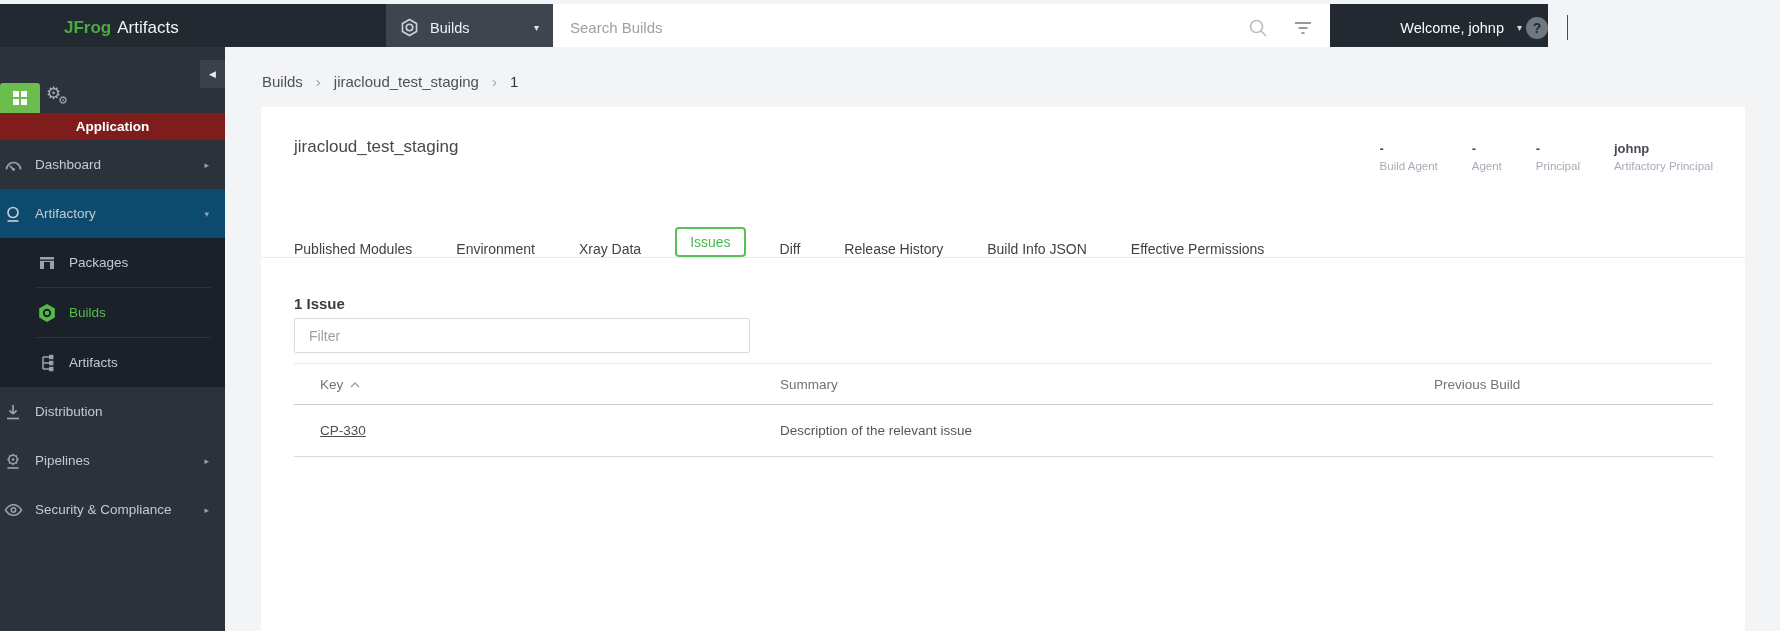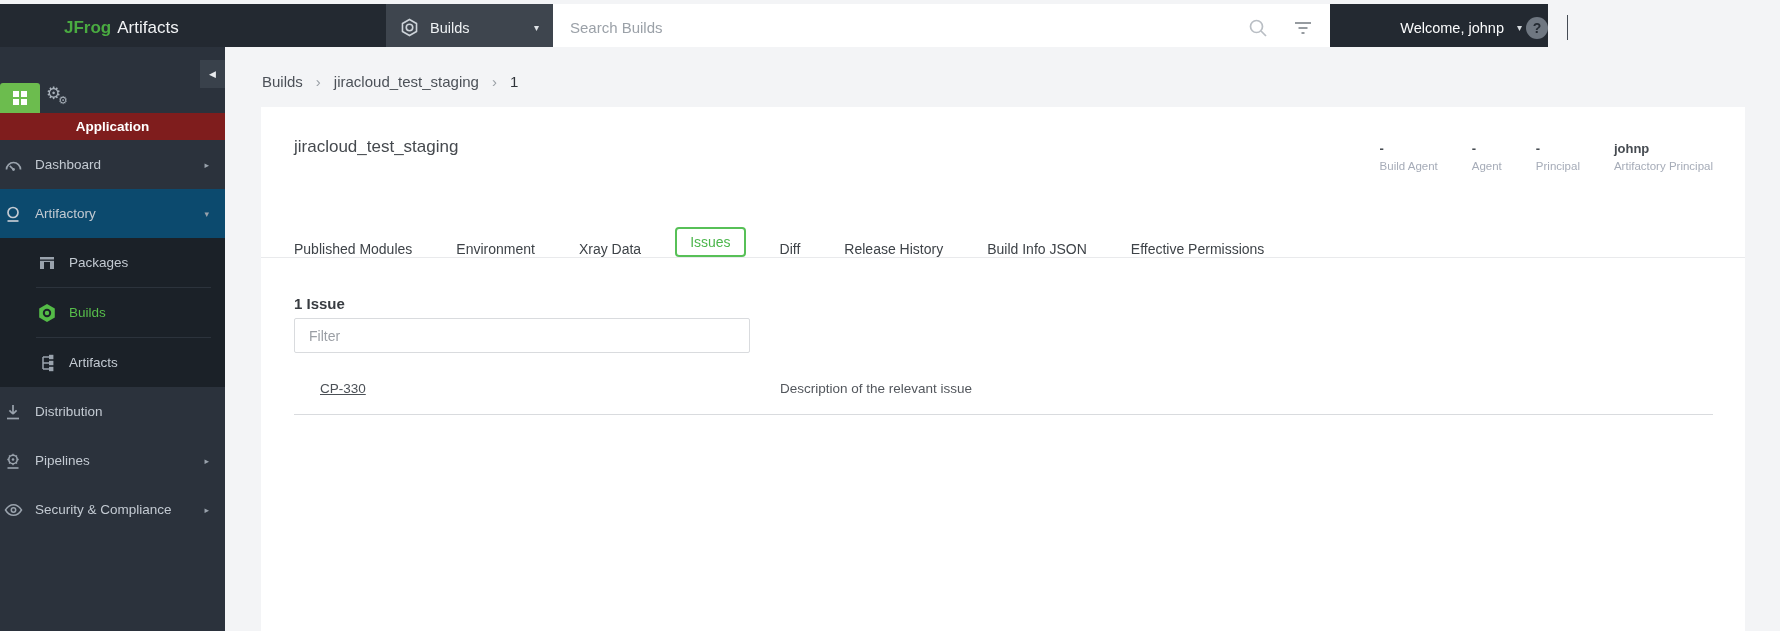--- a/index.html
+++ b/index.html
@@ -302,20 +302,32 @@
       <div class="tab">Release History</div>
       <div class="tab">Build Info JSON</div>
       <div class="tab">Effective Permissions</div>
     </div>
 
     <div class="issues-heading">1 Issue</div>
 
     <input type="text" class="filter-input" placeholder="Filter" style="">
 
     <div class="issues-table">
+      <div class="thead">
+        <div class="col-key">
+          <span>Key</span>
+          <span class="sort-icon">
+            <svg width="10" height="6" viewBox="0 0 10 6">
+                <polyline points="1,5 5,1 9,5" fill="none" stroke="#9aa0a6" stroke-width="1.4"></polyline>
+              </svg>
+          </span>
+        </div>
+        <div class="col-summary">Summary</div>
+        <div class="col-prev">Previous Build</div>
+      </div>
       <div class="trow">
         <div class="col-key">
           <span class="key-link">CP-330</span>
         </div>
         <div class="col-summary">Description of the relevant issue</div>
         <div class="col-prev"></div>
       </div>
     </div>
 
   </div>

